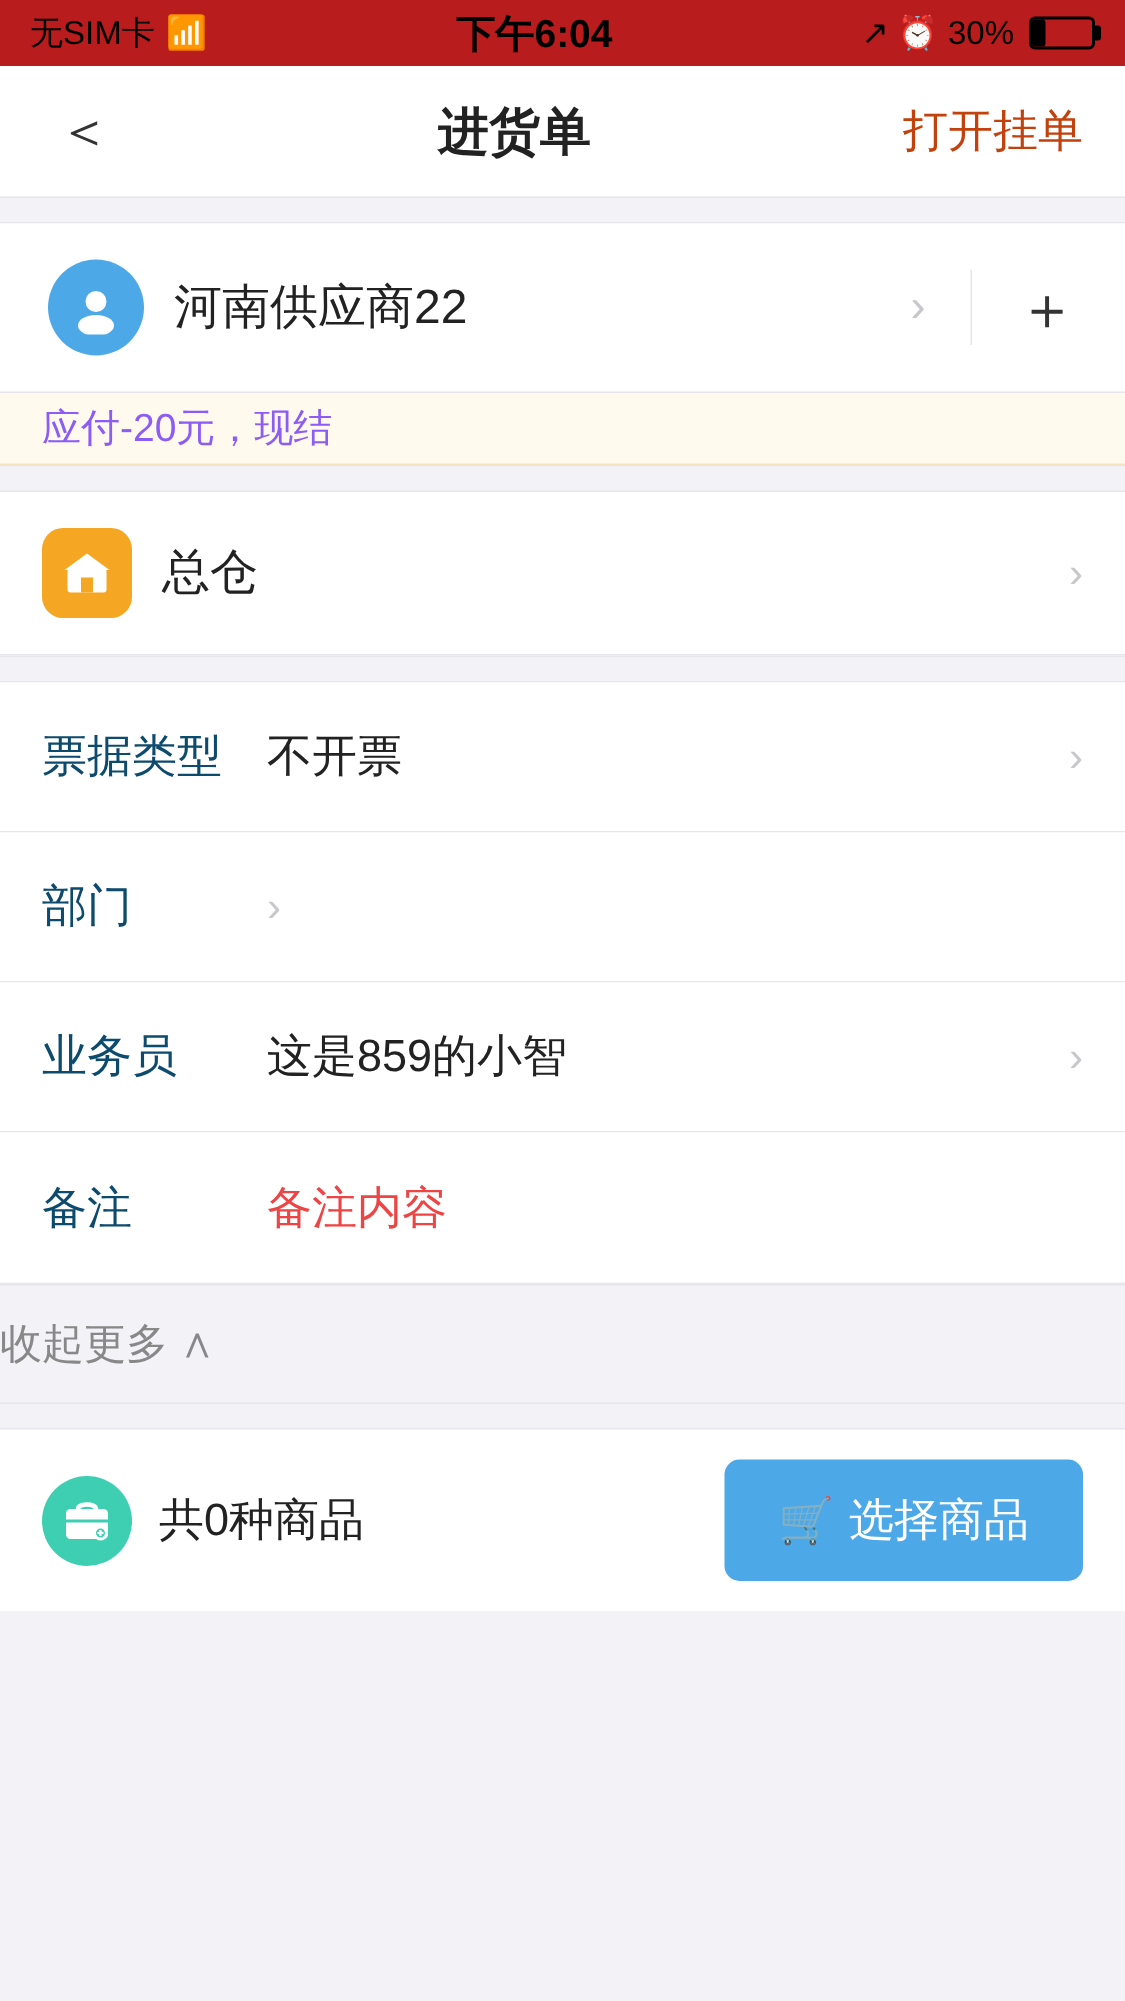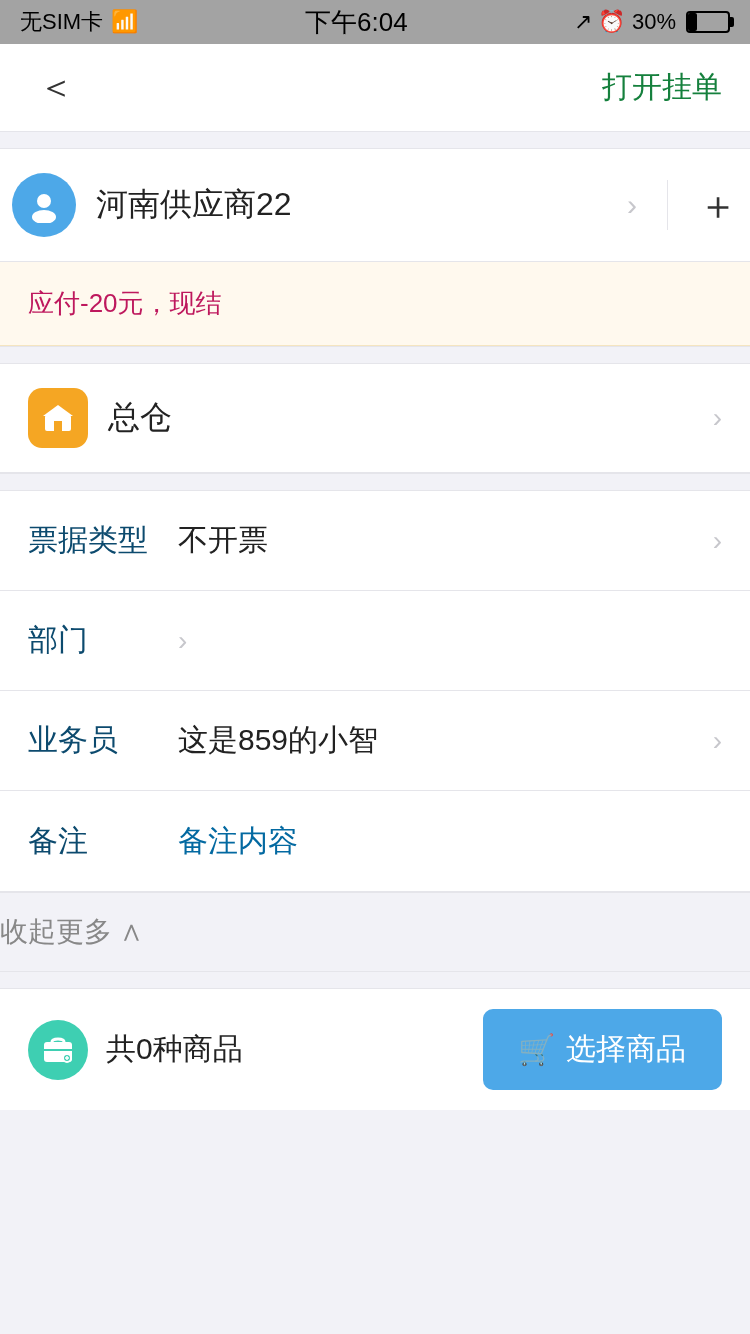--- a/index.html
+++ b/index.html
@@ -10,31 +10,31 @@
       background: #f2f2f7;
       font-family: -apple-system, "PingFang SC", "Helvetica Neue", Arial, sans-serif;
       font-size: 28px;
       color: #222;
     }
 
     
     .status-bar {
       width: 100%;
       height: 44px;
-      background: #a3a3a3;
+      background: #b91c1c;
       display: flex;
       align-items: center;
       justify-content: space-between;
       padding: 0 20px;
       font-size: 22px;
       color: #000;
       text-align: center;
     }
     .status-left { display: flex; align-items: center; gap: 8px; font-size: 22px; }
-    .status-center { font-size: 26px; font-weight: 400; }
+    .status-center { font-size: 26px; font-weight: 700; }
     .status-right { display: flex; align-items: center; gap: 6px; font-size: 22px; }
 
     
     .nav-bar {
       width: 100%;
       height: 88px;
       background: #fff;
       display: flex;
       align-items: center;
       justify-content: space-between;
@@ -47,42 +47,42 @@
       cursor: pointer;
       padding: 10px;
     }
     .nav-title {
       font-size: 34px;
       font-weight: 600;
       color: #222;
     }
     .nav-action {
       font-size: 30px;
-      color: #15803d;
+      color: #c2410c;
       cursor: pointer;
     }
 
     
     .section-gap {
       height: 16px;
       background: #f2f2f7;
     }
 
     
     .card {
       background: #fff;
       border-top: 1px solid #e5e5ea;
       border-bottom: 1px solid #e5e5ea;
     }
 
     
     .supplier-row {
       display: flex;
       align-items: center;
-      padding: 24px 12px;
+      padding: 24px 32px;
       background: #fff;
       border-bottom: 1px solid #e5e5ea;
     }
     .supplier-avatar {
       width: 64px;
       height: 64px;
       border-radius: 50%;
       background: #4da8e8;
       display: flex;
       align-items: center;
@@ -110,23 +110,23 @@
     .supplier-divider {
       width: 1px;
       height: 50px;
       background: #e5e5ea;
       margin: 0 20px 0 10px;
     }
 
     
     .notice-banner {
       background: #fff9ee;
-      padding: 24px 28px;
+      padding: 6px 28px;
       font-size: 26px;
-      color: #be185d;
+      color: #8b5cf6;
       border-bottom: 1px solid #f5e5c0;
     }
 
     
     .form-row {
       display: flex;
       align-items: center;
       padding: 0 28px;
       height: 100px;
       background: #fff;
@@ -142,21 +142,21 @@
     }
     .form-value {
       flex: 1;
       font-size: 30px;
       color: #222;
       padding-left: 10px;
     }
     .form-placeholder {
       flex: 1;
       font-size: 30px;
-      color: #0369a1;
+      color: #ef4444;
       padding-left: 10px;
     }
     .form-chevron {
       color: #c7c7cc;
       font-size: 28px;
       margin-left: 10px;
     }
 
     
     .warehouse-row {
@@ -282,20 +282,21 @@
     <span>⏰</span>
     <span>30%</span>
     <span class="battery-icon">
       <div class="battery-fill"></div>
     </span>
   </div>
 </div>
 
 <div class="nav-bar">
   <span class="nav-back">＜</span>
+  <span class="nav-title">进货单</span>
   <span class="nav-action">打开挂单</span>
 </div>
 
 <div class="section-gap"></div>
 
 <div class="card">
   <div class="supplier-row">
     <div class="supplier-avatar">
       <svg viewBox="0 0 36 36" fill="none" xmlns="http://www.w3.org/2000/svg">
         <circle cx="18" cy="14" r="7" fill="white"></circle>

